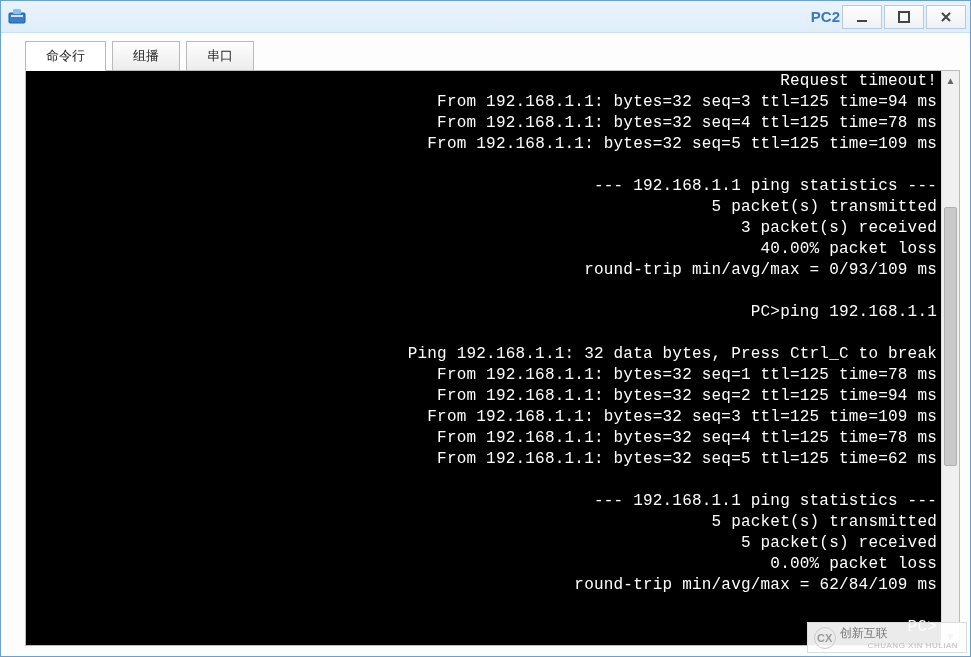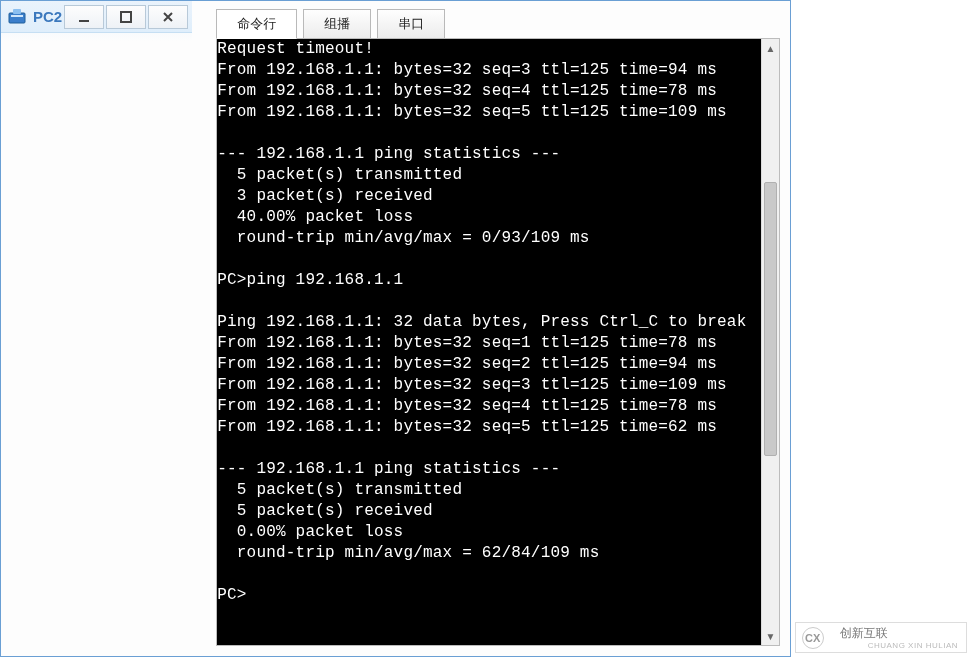--- a/index.html
+++ b/index.html
@@ -5,26 +5,27 @@
     * { margin: 0; padding: 0; box-sizing: border-box; }
     body {
       font-family: "Microsoft YaHei", Arial, sans-serif;
       width: 971px;
       height: 657px;
       background: #fff;
       overflow: hidden;
       position: relative;
     }
     .window {
-      width: 791px;
+      width: 971px;
       height: 657px;
       border: 1px solid #6a9fd4;
       background: linear-gradient(to bottom, #e9f2fb 0%, #fdfdfd 40px);
       display: flex;
-      flex-direction: row;
+      flex-direction: column;
+      text-align: right;
     }
     .titlebar {
       height: 32px;
       display: flex;
       align-items: center;
       padding: 0 4px 0 6px;
       background: linear-gradient(to bottom, #eaf3fc, #dfeefb);
       border-bottom: 1px solid #c6dff3;
     }
     .app-icon svg { display: block; }
@@ -117,21 +118,21 @@
       cursor: pointer;
     }
     .watermark {
       position: absolute;
       right: 4px; bottom: 4px;
       background: rgba(255,255,255,0.92);
       border: 1px solid #ddd;
       padding: 2px 8px 2px 6px;
       font-size: 12px;
       color: #777;
-      display: flex; align-items: center; gap: 16px;
+      display: flex; align-items: center; gap: 4px;
     }
     .watermark .mark-icon {
       width: 22px; height: 22px;
       display:flex;align-items:center;justify-content:center;
       color:#999; font-weight:700; font-size:11px;
       border:1px solid #ccc; border-radius:50%;
     }
     .watermark .sub { font-size:8px; color:#bbb; display:block; line-height:1; letter-spacing:0.5px;margin-left:28px;}
   </style>
 </head>

